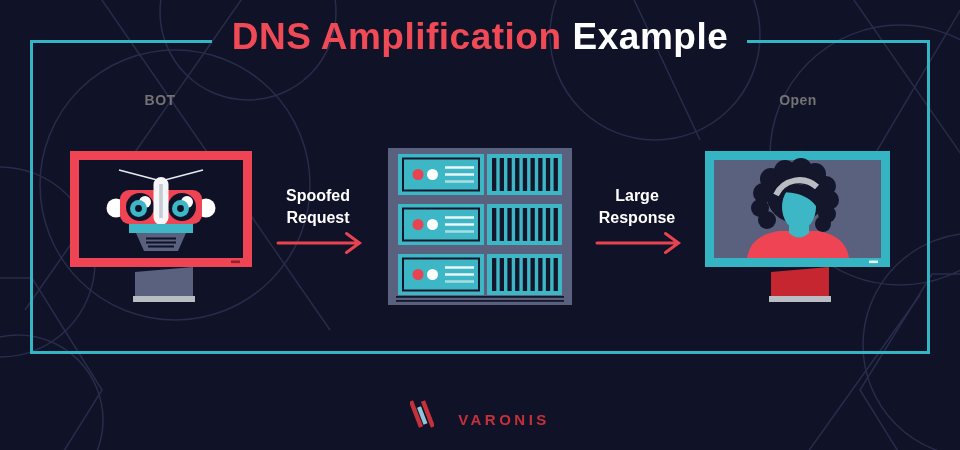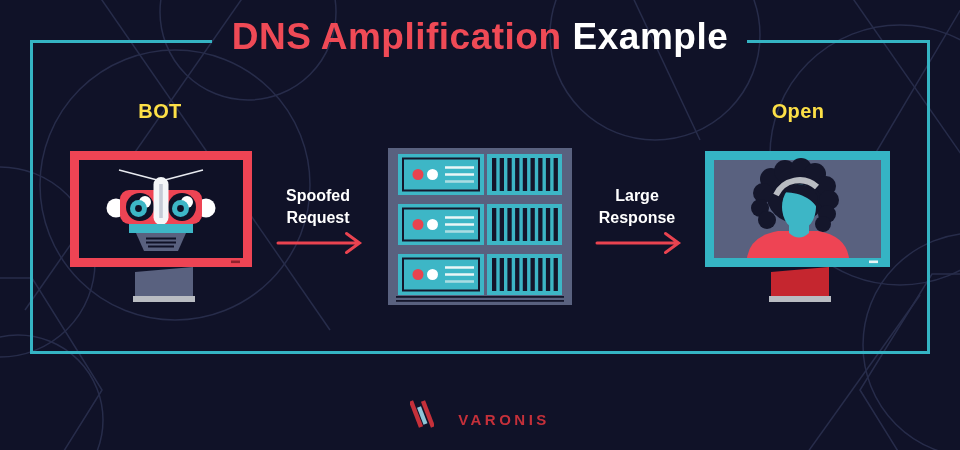--- a/index.html
+++ b/index.html
@@ -10,22 +10,22 @@
   }
   .layer{position:absolute;left:0;top:0;width:960px;height:450px;}
   .title{
     position:absolute;top:14px;left:0;width:960px;text-align:center;
     font-size:37px;font-weight:800;letter-spacing:.5px;line-height:1.25;
     white-space:nowrap;
   }
   .title .hl{color:#EF4A56;margin-right:11px;}
   .title .wt{color:#FFFFFF;}
   .col-label{
-    position:absolute;top:100px;transform:translateX(-50%);
-    color:#fde047;font-weight:700;font-size:20px;letter-spacing:.4px;
+    position:absolute;top:92px;transform:translateX(-50%);
+    color:#737373;font-weight:700;font-size:14px;letter-spacing:.4px;
     white-space:nowrap;
   }
   .flow-label{
     position:absolute;top:185px;width:110px;text-align:center;
     color:#FFFFFF;font-weight:700;font-size:16px;line-height:1.35;
   }
   .graphic{position:absolute;}
   .brand{
     position:absolute;top:394px;left:0;width:960px;height:34px;
     display:flex;justify-content:center;align-items:flex-end;gap:24px;

